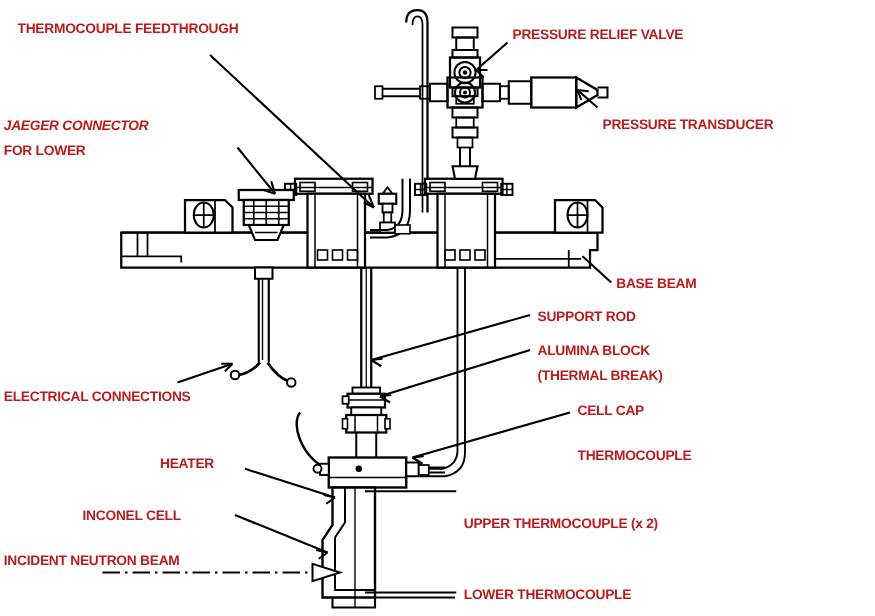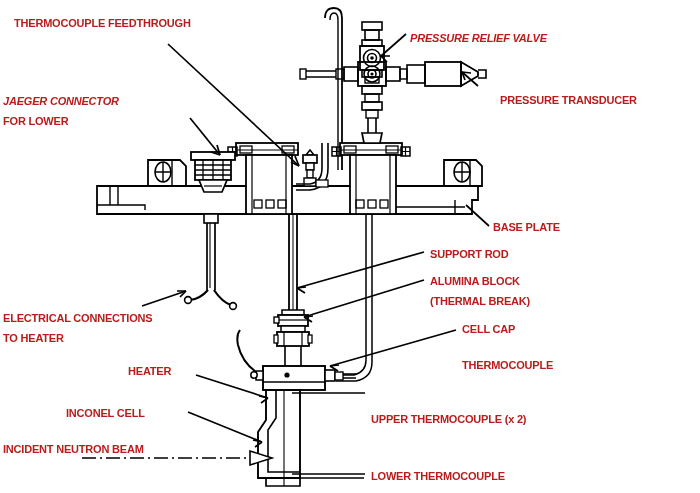--- a/index.html
+++ b/index.html
@@ -278,39 +278,38 @@
 
         <path d="M365 393 L292 393"></path>
 
         <path d="M365 474 L292 474"></path>
       </g>
     </g>
   </svg>
 
   <div class="lbl" style="left:14px;top:14px;">THERMOCOUPLE FEEDTHROUGH</div>
 
-  <div class="lbl" style="left:410px;top:29px;font-style:italic;">PRESSURE RELIEF VALVE</div>
+  <div class="lbl" style="left:410px;top:19px;">PRESSURE RELIEF VALVE</div>
 
   <div class="lbl" style="left:3px;top:92px;font-style:italic;">JAEGER CONNECTOR</div>
   <div class="lbl" style="left:3px;top:112px;">FOR LOWER</div>
 
-  <div class="lbl" style="left:500px;top:91px;text-align:center;">PRESSURE TRANSDUCER</div>
-
-  <div class="lbl" style="left:493px;top:218px;">BASE PLATE</div>
+  <div class="lbl" style="left:482px;top:91px;text-align:center;">PRESSURE TRANSDUCER</div>
+
+  <div class="lbl" style="left:493px;top:218px;">BASE BEAM</div>
 
   <div class="lbl" style="left:430px;top:245px;">SUPPORT ROD</div>
 
   <div class="lbl" style="left:430px;top:272px;">ALUMINA BLOCK</div>
   <div class="lbl" style="left:430px;top:292px;">(THERMAL BREAK)</div>
 
   <div class="lbl" style="left:462px;top:320px;">CELL CAP</div>
   <div class="lbl" style="left:462px;top:356px;">THERMOCOUPLE</div>
 
   <div class="lbl" style="left:3px;top:309px;">ELECTRICAL CONNECTIONS</div>
-  <div class="lbl" style="left:3px;top:329px;">TO HEATER</div>
 
   <div class="lbl" style="left:128px;top:362px;">HEATER</div>
 
   <div class="lbl" style="left:371px;top:410px;">UPPER THERMOCOUPLE (x 2)</div>
 
   <div class="lbl" style="left:3px;top:440px;">INCIDENT NEUTRON BEAM</div>
 
   <div class="lbl" style="left:66px;top:404px;">INCONEL CELL</div>
 
   <div class="lbl" style="left:371px;top:467px;">LOWER THERMOCOUPLE</div>

